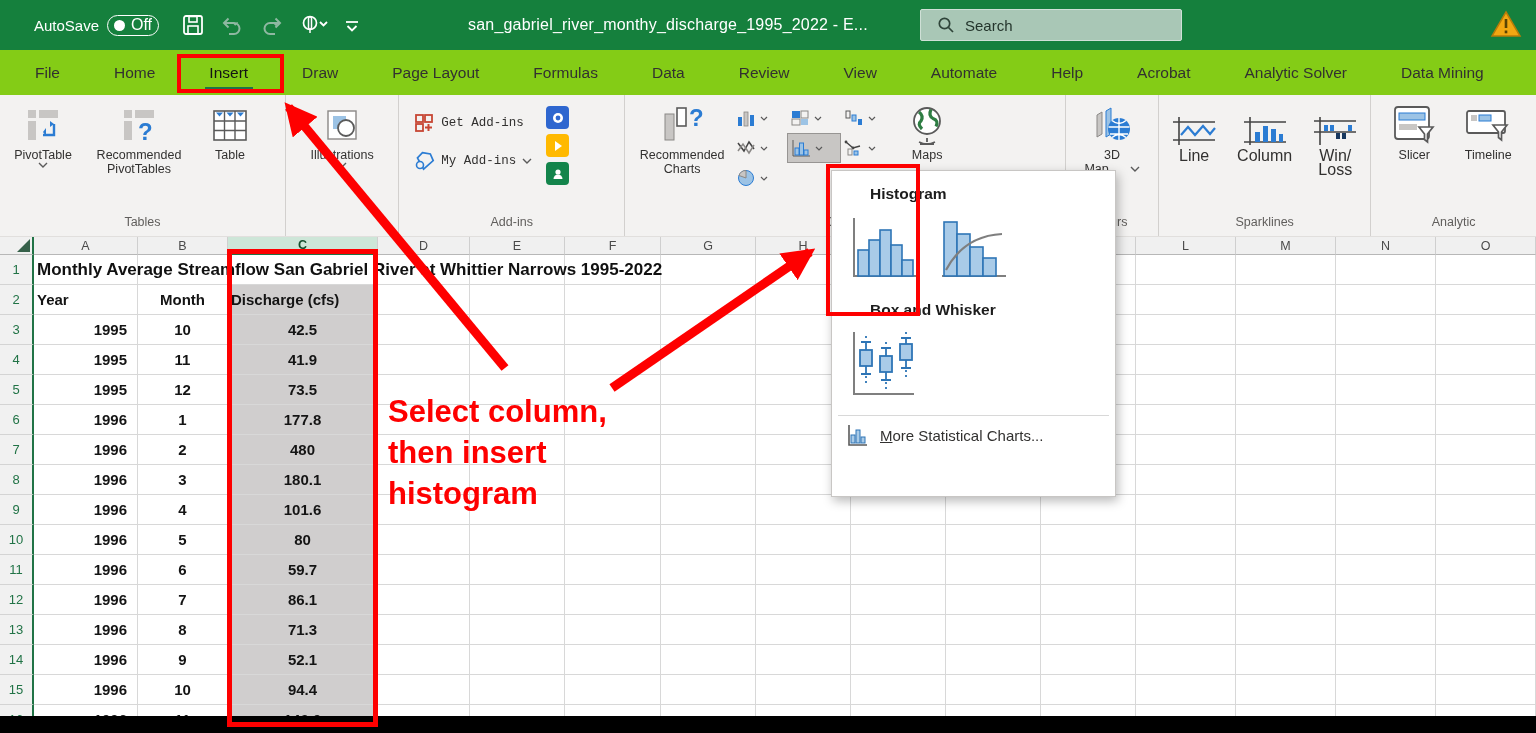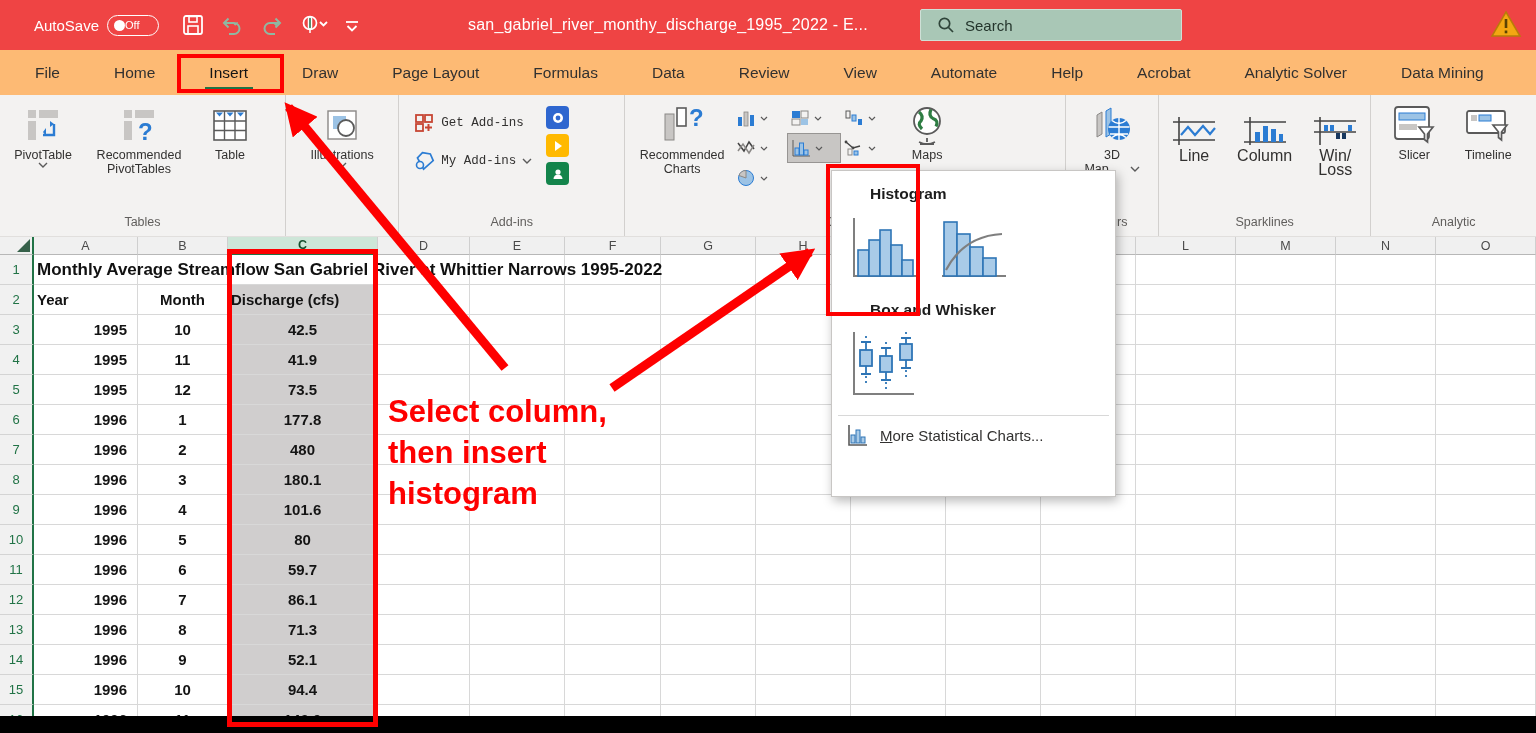--- a/index.html
+++ b/index.html
@@ -1,37 +1,37 @@
 <!DOCTYPE html>
 <html><head>
 <meta charset="utf-8">
 <style>
   * { box-sizing: border-box; margin:0; padding:0; }
   html,body { width:1536px; height:733px; overflow:hidden; background:#fff;
     font-family:"Liberation Sans", sans-serif; }
   #app { position:relative; width:1536px; height:733px; overflow:hidden; background:#fff; }
 
   
-  .titlebar { position:absolute; left:0; top:0; width:100%; height:50px; background:#ef4444;
+  .titlebar { position:absolute; left:0; top:0; width:100%; height:50px; background:#15803d;
     display:flex; align-items:center; color:#fff; }
   .autosave { display:flex; align-items:center; gap:8px; margin-left:34px; font-size:15px; }
   .pill { width:52px; height:21px; border:1.6px solid #fff; border-radius:11px; display:flex;
-    align-items:center; padding:0 6px; font-size:11px; }
+    align-items:center; gap:6px; padding:0 6px; font-size:16px; }
   .pill .dot { width:11px; height:11px; border-radius:50%; background:#fff; }
   .qat { display:flex; align-items:center; gap:14px; margin-left:22px; }
   .qat .ic { display:flex; align-items:center; gap:3px; }
   .filename { position:absolute; left:468px; top:0; height:50px; display:flex; align-items:center;
     font-size:16px; color:#fff; letter-spacing:.2px; }
   .searchbox { position:absolute; left:920px; top:9px; width:262px; height:32px; background:#a9c7b6;
     border:1px solid #cfe0d6; border-radius:2px; display:flex; align-items:center; gap:10px;
     padding-left:16px; color:#24352c; font-size:15px; }
   .warn { position:absolute; left:1490px; top:8px; }
 
   
-  .tabsrow { position:absolute; left:0; top:50px; width:100%; height:45px; background:#fdba74;
+  .tabsrow { position:absolute; left:0; top:50px; width:100%; height:45px; background:#84cc16;
     display:flex; align-items:stretch; padding-left:8px; }
   .tab { display:flex; align-items:center; padding:0 27px; font-size:15.5px; color:#323130;
     position:relative; cursor:default; }
   .tab.active { font-weight:400; color:#141414; }
   .tab.active::after { content:""; position:absolute; left:50%; transform:translateX(-50%);
     bottom:3px; width:48px; height:5px; background:#217346; }
 
   
   .ribbon { position:absolute; left:0; top:95px; width:100%; height:142px; background:#f3f2f1;
     display:flex; border-bottom:1px solid #e1dfdd; }

